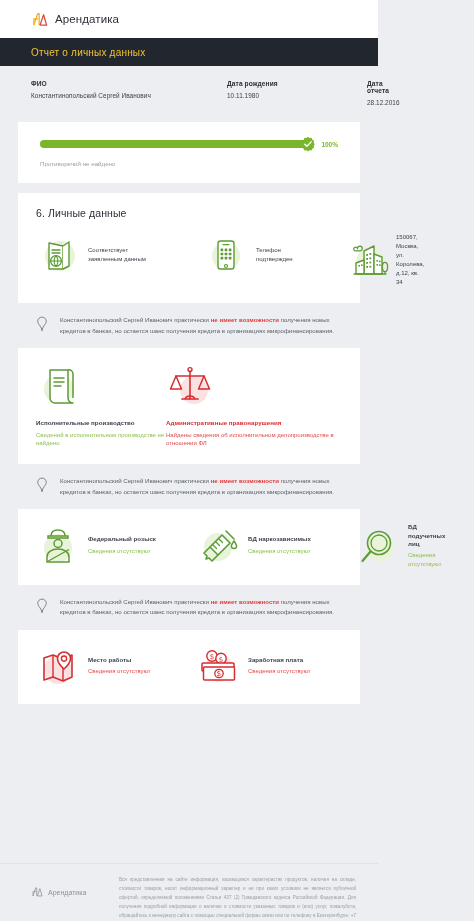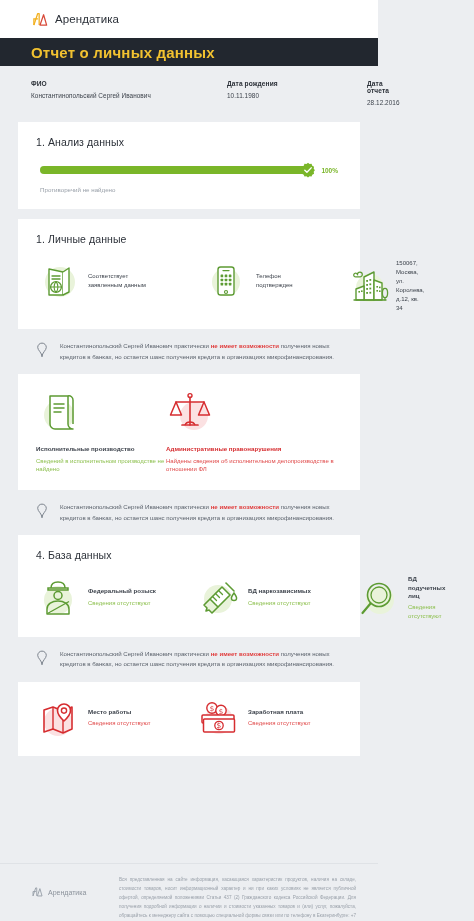--- a/index.html
+++ b/index.html
@@ -31,22 +31,22 @@
   
   .titlebar {
     height: 28px;
     background: #22272f;
     display: flex;
     align-items: center;
     padding-left: 31px;
   }
   .titlebar-text {
     color: #f2c230;
-    font-size: 15px;
-    font-weight: bold;
+    font-size: 10px;
+    font-weight: normal;
     letter-spacing: .2px;
   }
 
   
   .identity {
     background: #eceef1;
     padding: 14px 31px 16px 31px;
     display: flex;
   }
   .id-col { }
@@ -232,38 +232,37 @@
       <div class="id-label">Дата рождения</div>
       <div class="id-value">10.11.1980</div>
     </div>
     <div class="id-col rep">
       <div class="id-label">Дата отчета</div>
       <div class="id-value">28.12.2016</div>
     </div>
   </div>
 
   <div class="card">
-    <div class="card-title">1. Анализ данных</div>
     <div class="progress-row">
       <div class="track">
         <div class="fill"></div>
         <svg class="badge" viewBox="0 0 24 24">
           <path d="M12 1.2 l2.3 1.9 3-.3 1.1 2.8 2.7 1.4 -.6 2.9 1.8 2.4 -1.8 2.4 .6 2.9 -2.7 1.4 -1.1 2.8 -3-.3 -2.3 1.9 -2.3-1.9 -3 .3 -1.1-2.8 -2.7-1.4 .6-2.9 -1.8-2.4 1.8-2.4 -.6-2.9 2.7-1.4 1.1-2.8 3 .3z" fill="#7ab629"></path>
           <path d="M7.2 12.2 l3.2 3.2 6.4-6.6" fill="none" stroke="#ffffff" stroke-width="2.1" stroke-linecap="round" stroke-linejoin="round"></path>
         </svg>
       </div>
       <span class="pct">100%</span>
     </div>
     <div class="progress-note">Противоречий не найдено</div>
   </div>
 
   <div class="spacer-10"></div>
 
   <div class="card">
-    <div class="card-title">1. Личные данные</div>
+    <div class="card-title">6. Личные данные</div>
     <div class="items s2">
 
       <div class="item">
         <div class="item-ico">
           <svg width="44" height="44" viewBox="0 0 44 44">
             <circle cx="24" cy="23" r="15" fill="#e9f3da"></circle>
             <path d="M13 10 L13 36 L27 36 L27 13 Z" fill="#ffffff" stroke="#5d9b33" stroke-width="1.4" stroke-linejoin="round"></path>
             <path d="M27 13 L33 9 L33 33 L27 36" fill="#ffffff" stroke="#5d9b33" stroke-width="1.4" stroke-linejoin="round"></path>
             <path d="M16 17 h8 M16 20 h8" stroke="#5d9b33" stroke-width="1.3" stroke-linecap="round"></path>
             <circle cx="20" cy="28" r="5.4" fill="none" stroke="#5d9b33" stroke-width="1.3"></circle>
@@ -396,21 +395,20 @@
       <svg width="12" height="16" viewBox="0 0 12 16">
         <path d="M6 1.1 a4.3 4.3 0 0 1 4.3 4.3 c0 2.9 -4.3 5.3 -4.3 9.4 c0 -4.1 -4.3 -6.5 -4.3 -9.4 A4.3 4.3 0 0 1 6 1.1 z" fill="none" stroke="#7d848e" stroke-width="1"></path>
       </svg>
     </div>
     <div class="notice-txt">
       <span>Константинопольский Сергей Иванович практически </span><span class="hl">не имеет возможности</span><span> получения новых кредитов в банках, но остается шанс получения кредита в организациях микрофинансирования.</span>
     </div>
   </div>
 
   <div class="card">
-    <div class="card-title">4. База данных</div>
     <div class="items s4">
 
       <div class="item">
         <div class="item-ico">
           <svg width="46" height="46" viewBox="0 0 46 46">
             <circle cx="22" cy="25" r="14" fill="#e9f3da"></circle>
             <path d="M12 13 h20 v2 h-20 z" fill="none" stroke="#5d9b33" stroke-width="1.5"></path>
             <path d="M15 13 c0 -4 3 -6 7 -6 s7 2 7 6" fill="none" stroke="#5d9b33" stroke-width="1.5"></path>
             <circle cx="22" cy="20.5" r="4" fill="none" stroke="#5d9b33" stroke-width="1.5"></circle>
             <path d="M11 39 v-5 c0 -5 5 -8 11 -8 s11 3 11 8 v5 z" fill="none" stroke="#5d9b33" stroke-width="1.5" stroke-linejoin="round"></path>

